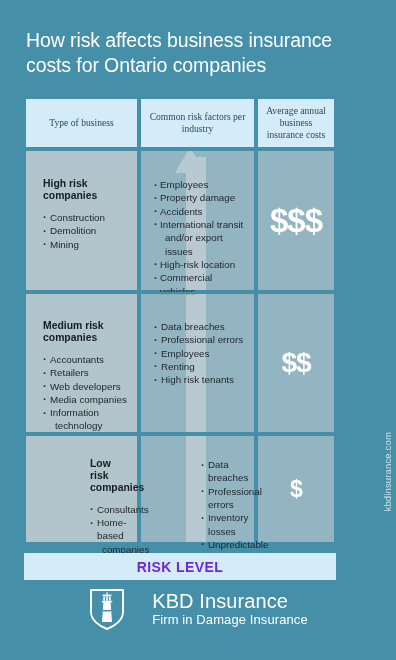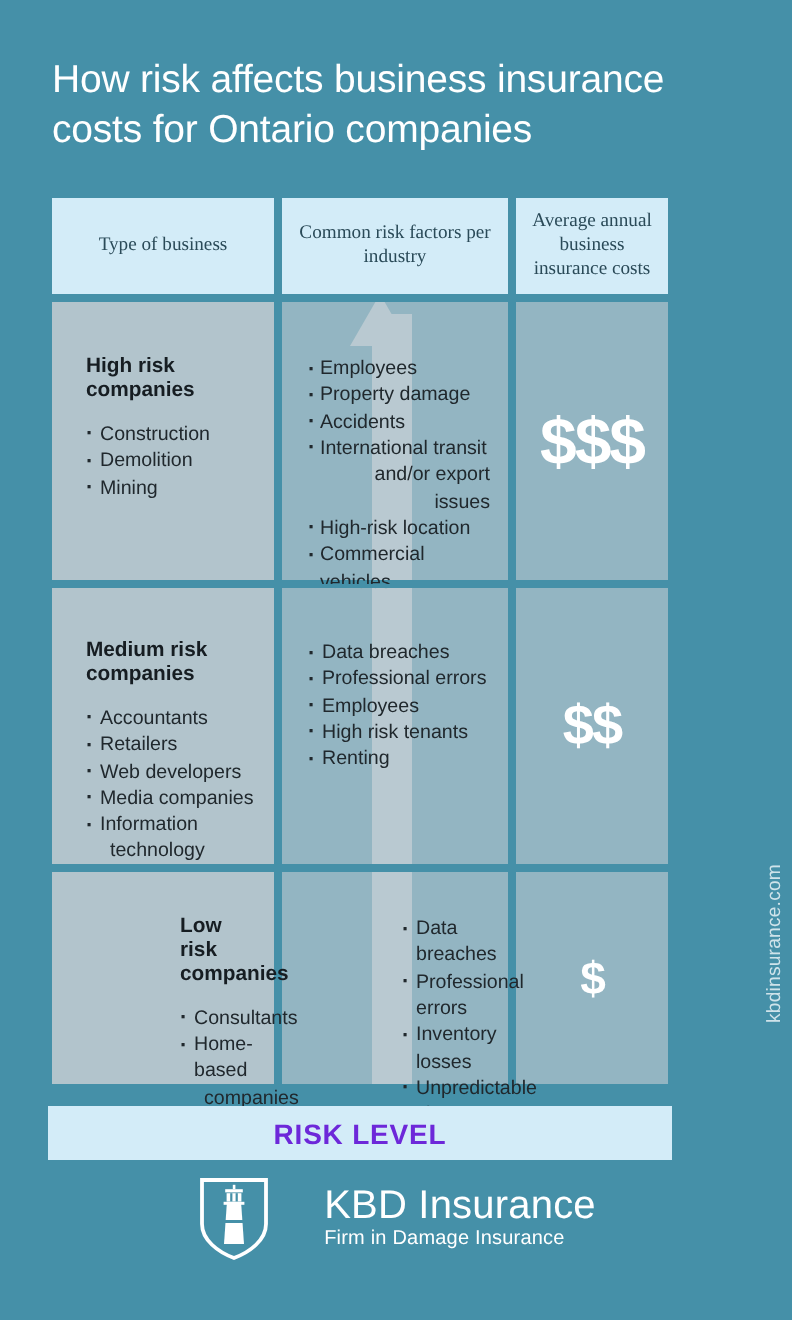--- a/index.html
+++ b/index.html
@@ -137,21 +137,21 @@
   ul.biz-list li.cont, ul.risk-list li.cont {
     padding-left: 12px;
   }
   ul.biz-list li.cont::before, ul.risk-list li.cont::before { content: ""; }
 
   .c2 .cell-inner { padding-top: 4px; padding-left: 4px; }
   .r-high .c2 .cell-inner { padding-top: 19px; }
   .r-medium .c2 .cell-inner { padding-top: 18px; }
   .r-low .c2 .cell-inner { padding-top: 14px; }
   .r-high ul.risk-list li { padding-left: 6px; }
-  .r-high ul.risk-list li.cont { padding-left: 11px; text-align: right; }
+  .r-high ul.risk-list li.cont { padding-left: 11px; }
 
   
   .c3 {
     display: flex;
     align-items: center;
     justify-content: center;
   }
   .dollars {
     color: #ffffff;
     font-weight: 700;
@@ -209,21 +209,21 @@
   .logo-mark { width: 38px; height: 45px; flex: 0 0 auto; }
   .logo-text { line-height: 1; }
   .logo-name {
     color: #ffffff;
     font-size: 20px;
     font-weight: 400;
     letter-spacing: 0.1px;
   }
   .logo-tag {
     color: #ffffff;
-    font-size: 10px;
+    font-size: 13px;
     font-weight: 400;
     margin-top: 2px;
     letter-spacing: 0.1px;
   }
 </style>
 </head>
 <body>
 
 <div class="title">How risk affects business insurance costs for Ontario companies</div>
 
@@ -289,22 +289,22 @@
             <li class="cont">technology</li>
           </ul>
         </div>
       </div>
       <div class="cell c2">
         <div class="cell-inner">
           <ul class="risk-list">
             <li>Data breaches</li>
             <li>Professional errors</li>
             <li>Employees</li>
+            <li>Renting</li>
             <li>High risk tenants</li>
-            <li>Renting</li>
           </ul>
         </div>
       </div>
       <div class="cell c3">
         <div class="dollars">$$</div>
       </div>
     </div>
 
     <div class="row row-body r-low">
       <div class="cell c1">

